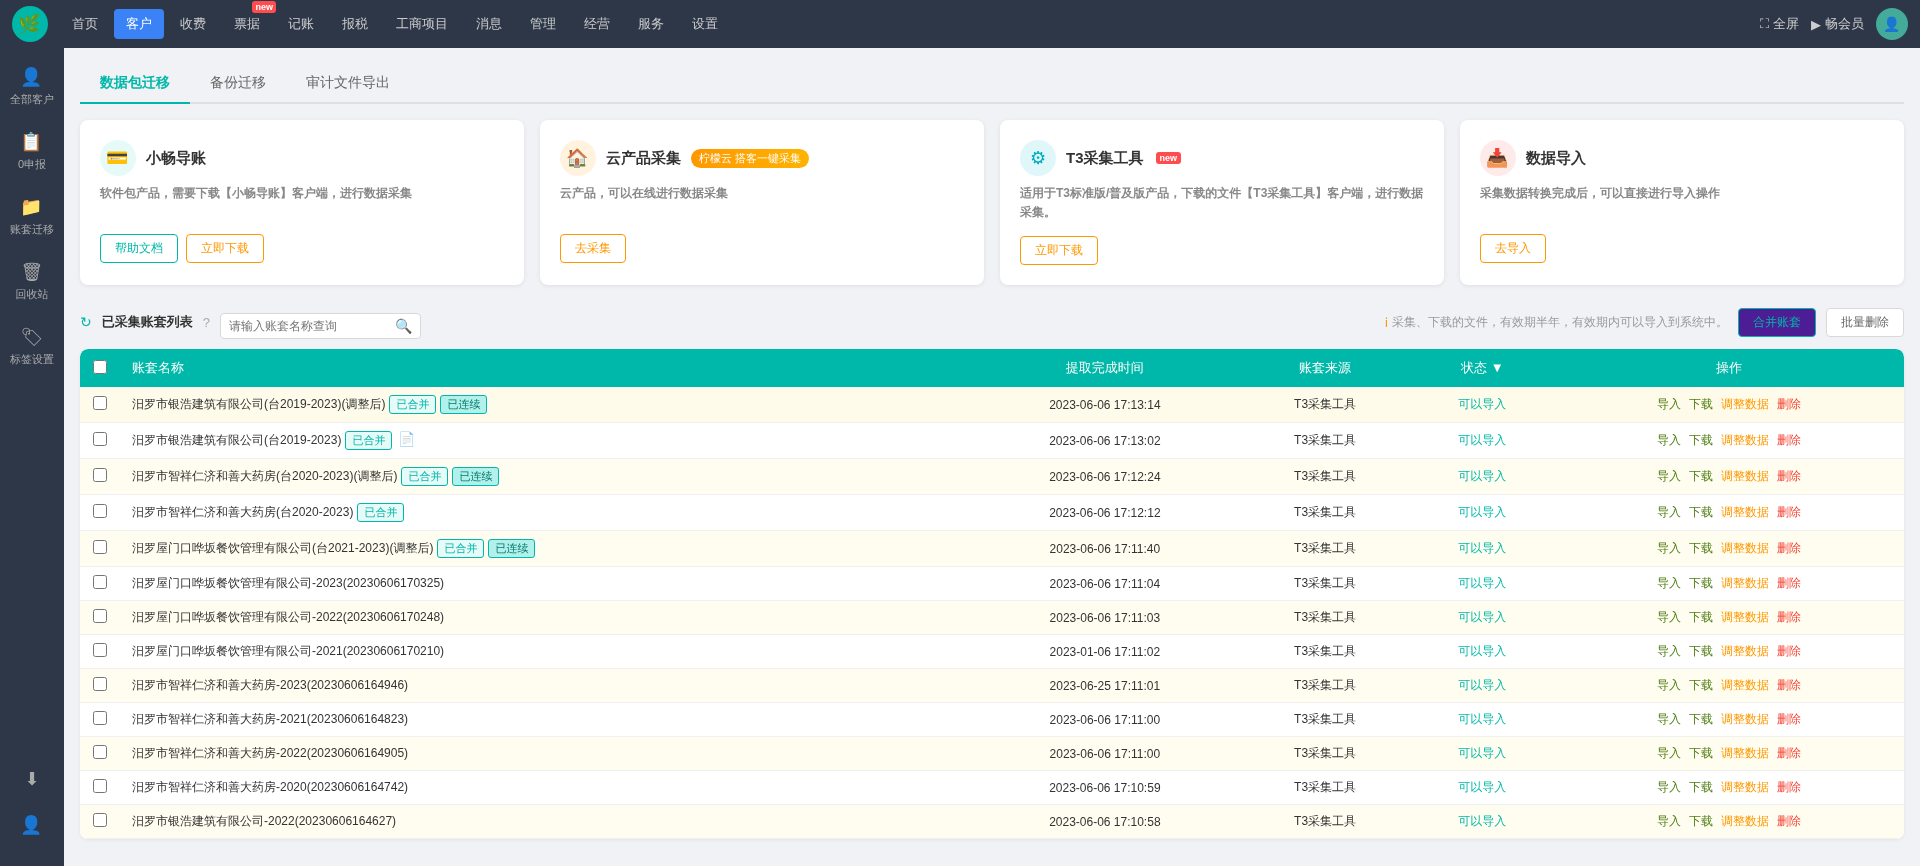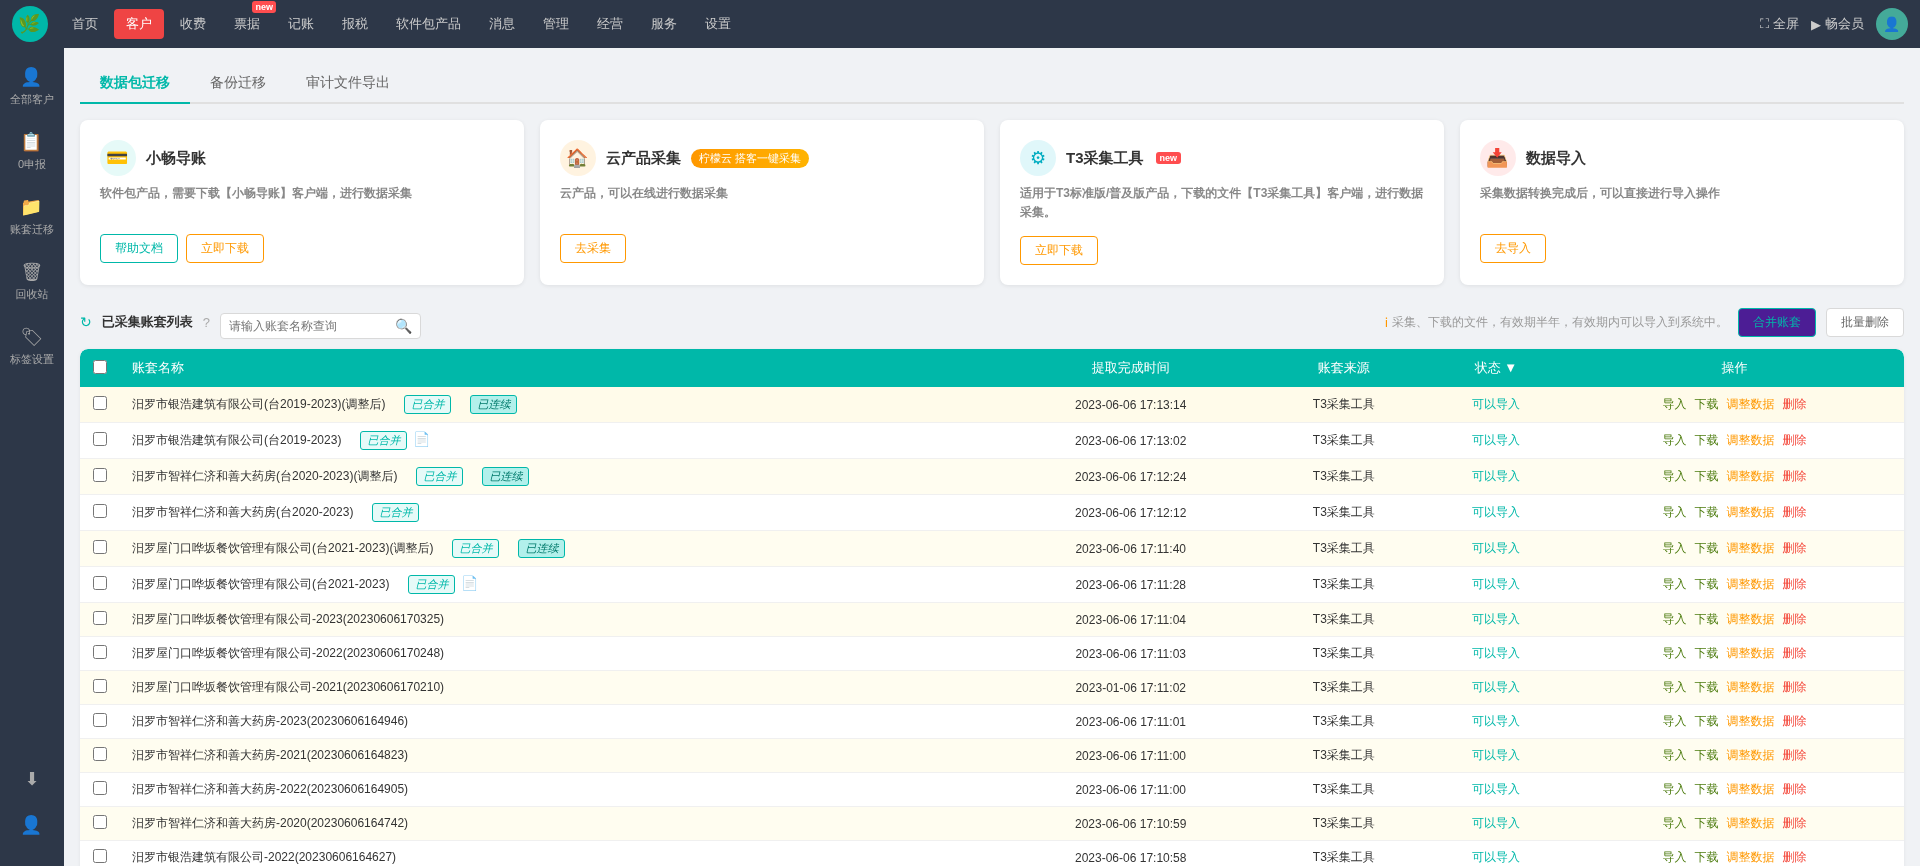--- a/index.html
+++ b/index.html
@@ -8,21 +8,21 @@
     
     .top-nav {
       display: flex; align-items: center; height: 48px;
       background: #2d3748; color: #fff; padding: 0 12px; gap: 4px;
       position: fixed; top: 0; left: 0; right: 0; z-index: 100;
     }
     .logo { width: 36px; height: 36px; margin-right: 8px; }
     .nav-item {
       padding: 6px 12px; border-radius: 4px; cursor: pointer; font-size: 13px; color: #ccc;
     }
-    .nav-item.active { background: #ef4444; color: #fff; }
+    .nav-item.active { background: #3b82f6; color: #fff; }
     .nav-badge { position: relative; display: inline-block; }
     .badge-new {
       position: absolute; top: -8px; right: -4px;
       background: #ff4d4f; color: #fff; font-size: 9px; padding: 1px 3px; border-radius: 3px; font-weight: bold;
     }
     .nav-right { margin-left: auto; display: flex; align-items: center; gap: 12px; }
     .nav-right-btn { color: #ccc; font-size: 13px; cursor: pointer; display: flex; align-items: center; gap: 4px; }
     .avatar { width: 32px; height: 32px; border-radius: 50%; background: #4a9; display: flex; align-items: center; justify-content: center; color: #fff; font-size: 14px; cursor: pointer; }
 
     
@@ -112,21 +112,21 @@
     .data-table thead th:first-child { width: 40px; }
     .data-table thead th.name-col { text-align: left; }
     .data-table tbody tr { border-bottom: 1px solid #f0f0f0; }
     .data-table tbody tr:nth-child(odd) { background: #fffdf0; }
     .data-table tbody tr:nth-child(even) { background: #fff; }
     .data-table tbody tr:first-child { background: #fffbea; }
     .data-table tbody td { padding: 8px 12px; font-size: 12px; text-align: center; }
     .data-table tbody td.name-col { text-align: left; }
     .checkbox { width: 14px; height: 14px; cursor: pointer; }
     .tag {
-      display: inline-block; font-size: 11px; padding: 1px 6px; border-radius: 3px; margin-left: 19px; font-style: italic;
+      display: inline-block; font-size: 11px; padding: 1px 6px; border-radius: 3px; margin-left: 4px;
     }
     .tag.green { background: #e6faf8; color: #00b8a9; border: 1px solid #00b8a9; }
     .tag.teal { background: #b2f0eb; color: #00796b; border: 1px solid #00b8a9; }
     .action-link { color: #4d7c0f; cursor: pointer; margin: 0 4px; font-size: 12px; }
     .action-link.red { color: #f44336; }
     .action-link.orange { color: #ff9800; }
     .status-ok { color: #00b8a9; }
     .icon-file { color: #aaa; cursor: pointer; font-size: 14px; margin-left: 6px; }
     .table-wrapper { background: #fff; border-radius: 8px; overflow: hidden; box-shadow: 0 1px 4px rgba(0,0,0,0.06); }
   </style>
@@ -142,21 +142,21 @@
   </div>
   <div class="nav-item">首页</div>
   <div class="nav-item active">客户</div>
   <div class="nav-item">收费</div>
   <div class="nav-item nav-badge">
     <span>票据</span>
     <span class="badge-new">new</span>
   </div>
   <div class="nav-item">记账</div>
   <div class="nav-item">报税</div>
-  <div class="nav-item">软件包产品</div>
+  <div class="nav-item">工商项目</div>
   <div class="nav-item">消息</div>
   <div class="nav-item">管理</div>
   <div class="nav-item">经营</div>
   <div class="nav-item">服务</div>
   <div class="nav-item">设置</div>
   <div class="nav-right">
     <div class="nav-right-btn">
       <span>⛶</span>
       <span>全屏</span>
     </div>
@@ -323,28 +323,20 @@
           <tr>
             <td><input type="checkbox" class="checkbox" style=""></td>
             <td class="name-col"><span>汨罗屋门口哗坂餐饮管理有限公司(台2021-2023)(调整后)</span><span class="tag green">已合并</span><span class="tag teal">已连续</span></td>
             <td>2023-06-06 17:11:40</td>
             <td>T3采集工具</td>
             <td><span class="status-ok">可以导入</span></td>
             <td><span class="action-link">导入</span><span class="action-link">下载</span><span class="action-link orange">调整数据</span><span class="action-link red">删除</span></td>
           </tr>
           <tr>
             <td><input type="checkbox" class="checkbox" style=""></td>
-            <td class="name-col"><span>汨罗屋门口哗坂餐饮管理有限公司(台2021-2023)</span><span class="tag green">已合并</span><span class="icon-file">📄</span></td>
-            <td>2023-06-06 17:11:28</td>
-            <td>T3采集工具</td>
-            <td><span class="status-ok">可以导入</span></td>
-            <td><span class="action-link">导入</span><span class="action-link">下载</span><span class="action-link orange">调整数据</span><span class="action-link red">删除</span></td>
-          </tr>
-          <tr>
-            <td><input type="checkbox" class="checkbox" style=""></td>
             <td class="name-col"><span>汨罗屋门口哗坂餐饮管理有限公司-2023(20230606170325)</span></td>
             <td>2023-06-06 17:11:04</td>
             <td>T3采集工具</td>
             <td><span class="status-ok">可以导入</span></td>
             <td><span class="action-link">导入</span><span class="action-link">下载</span><span class="action-link orange">调整数据</span><span class="action-link red">删除</span></td>
           </tr>
           <tr>
             <td><input type="checkbox" class="checkbox" style=""></td>
             <td class="name-col"><span>汨罗屋门口哗坂餐饮管理有限公司-2022(20230606170248)</span></td>
             <td>2023-06-06 17:11:03</td>
@@ -356,21 +348,21 @@
             <td><input type="checkbox" class="checkbox" style=""></td>
             <td class="name-col"><span>汨罗屋门口哗坂餐饮管理有限公司-2021(20230606170210)</span></td>
             <td>2023-01-06 17:11:02</td>
             <td>T3采集工具</td>
             <td><span class="status-ok">可以导入</span></td>
             <td><span class="action-link">导入</span><span class="action-link">下载</span><span class="action-link orange">调整数据</span><span class="action-link red">删除</span></td>
           </tr>
           <tr>
             <td><input type="checkbox" class="checkbox" style=""></td>
             <td class="name-col"><span>汨罗市智祥仁济和善大药房-2023(20230606164946)</span></td>
-            <td>2023-06-06 17:11:01</td>
+            <td>2023-06-25 17:11:01</td>
             <td>T3采集工具</td>
             <td><span class="status-ok">可以导入</span></td>
             <td><span class="action-link">导入</span><span class="action-link">下载</span><span class="action-link orange">调整数据</span><span class="action-link red">删除</span></td>
           </tr>
           <tr>
             <td><input type="checkbox" class="checkbox" style=""></td>
             <td class="name-col"><span>汨罗市智祥仁济和善大药房-2021(20230606164823)</span></td>
             <td>2023-06-06 17:11:00</td>
             <td>T3采集工具</td>
             <td><span class="status-ok">可以导入</span></td>

